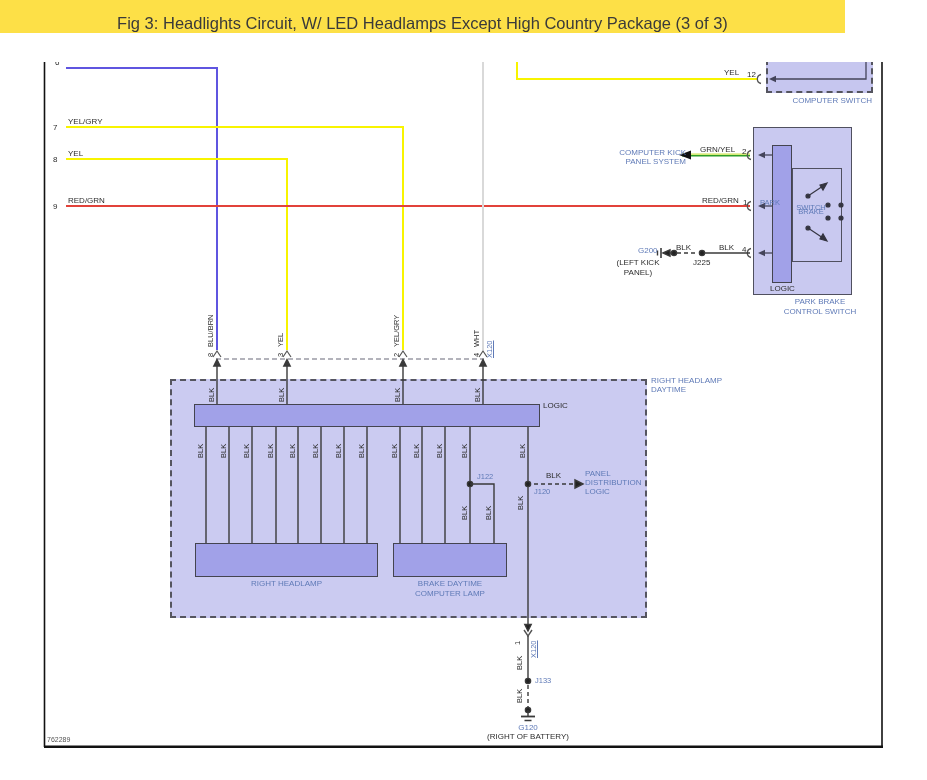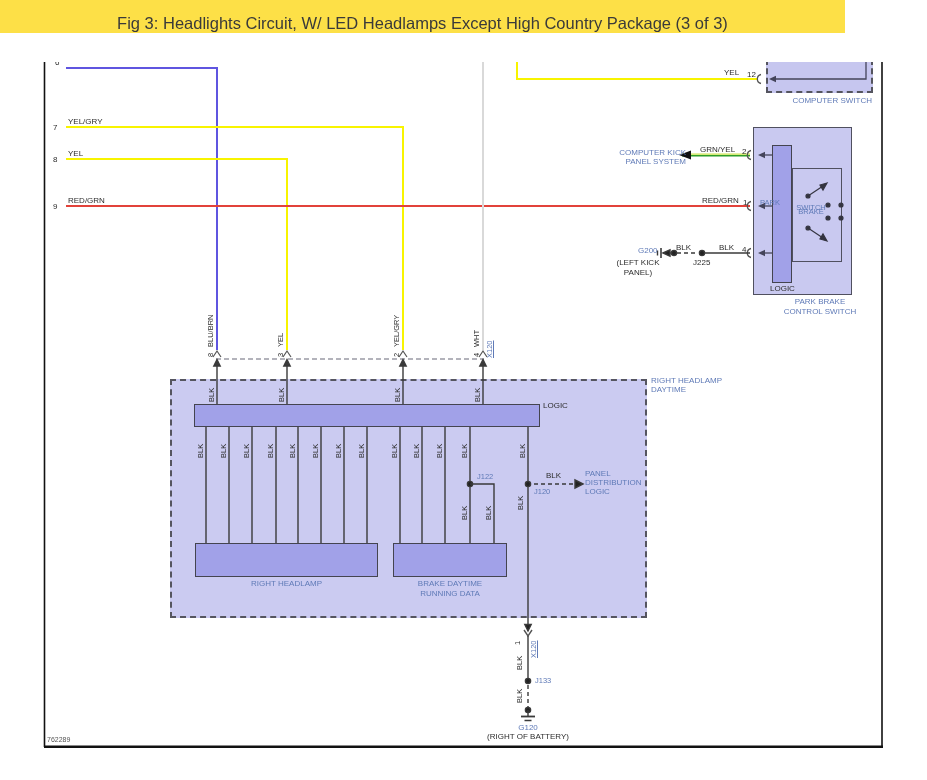--- a/index.html
+++ b/index.html
@@ -232,21 +232,21 @@
   <span class="lbl v sm" style="left:461px;top:458px">BLK</span>
   <span class="lbl v sm" style="left:485px;top:458px">BLK</span>
   <span class="lbl v sm" style="left:517px;top:448px">BLK</span>
   <span class="lbl" style="left:546px;top:409px">BLK</span>
   <span class="lbl bl" style="left:585px;top:407px">PANEL</span>
   <span class="lbl bl" style="left:585px;top:416px">DISTRIBUTION</span>
   <span class="lbl bl" style="left:585px;top:425px">LOGIC</span>
 
   <span class="lbl bl ctr" style="left:195px;top:517px;width:183px">RIGHT HEADLAMP</span>
   <span class="lbl bl ctr" style="left:393px;top:517px;width:114px">BRAKE DAYTIME</span>
-  <span class="lbl bl ctr" style="left:393px;top:527px;width:114px">RUNNING DATA</span>
+  <span class="lbl bl ctr" style="left:393px;top:527px;width:114px">COMPUTER LAMP</span>
 
   <span class="lbl v sm" style="left:514px;top:583px">1</span>
   <span class="lbl v sm bl u" style="left:530px;top:596px">X120</span>
   <span class="lbl v sm" style="left:516px;top:608px">BLK</span>
   <span class="lbl bl sm" style="left:535px;top:615px">J133</span>
   <span class="lbl v sm" style="left:516px;top:641px">BLK</span>
   <span class="lbl bl ctr" style="left:508px;top:661px;width:40px">G120</span>
   <span class="lbl ctr" style="left:478px;top:670px;width:100px">(RIGHT OF BATTERY)</span>
 
   <span class="lbl gray" style="left:47px;top:673px">762289</span>

